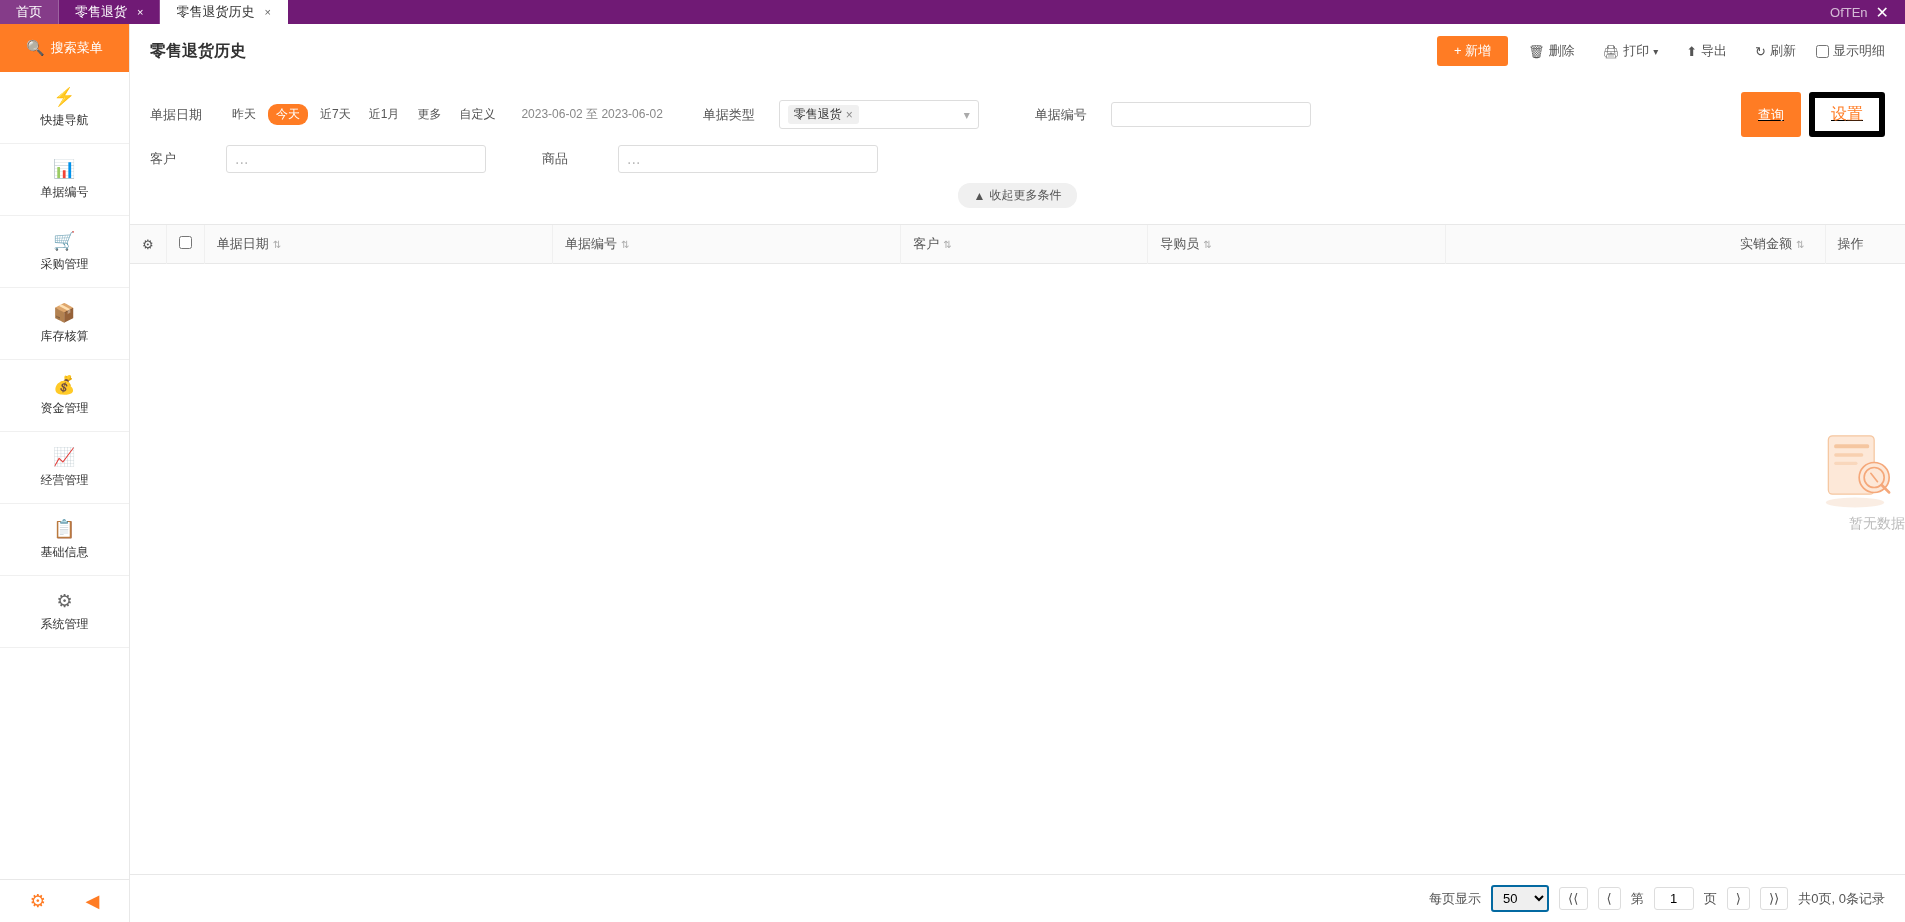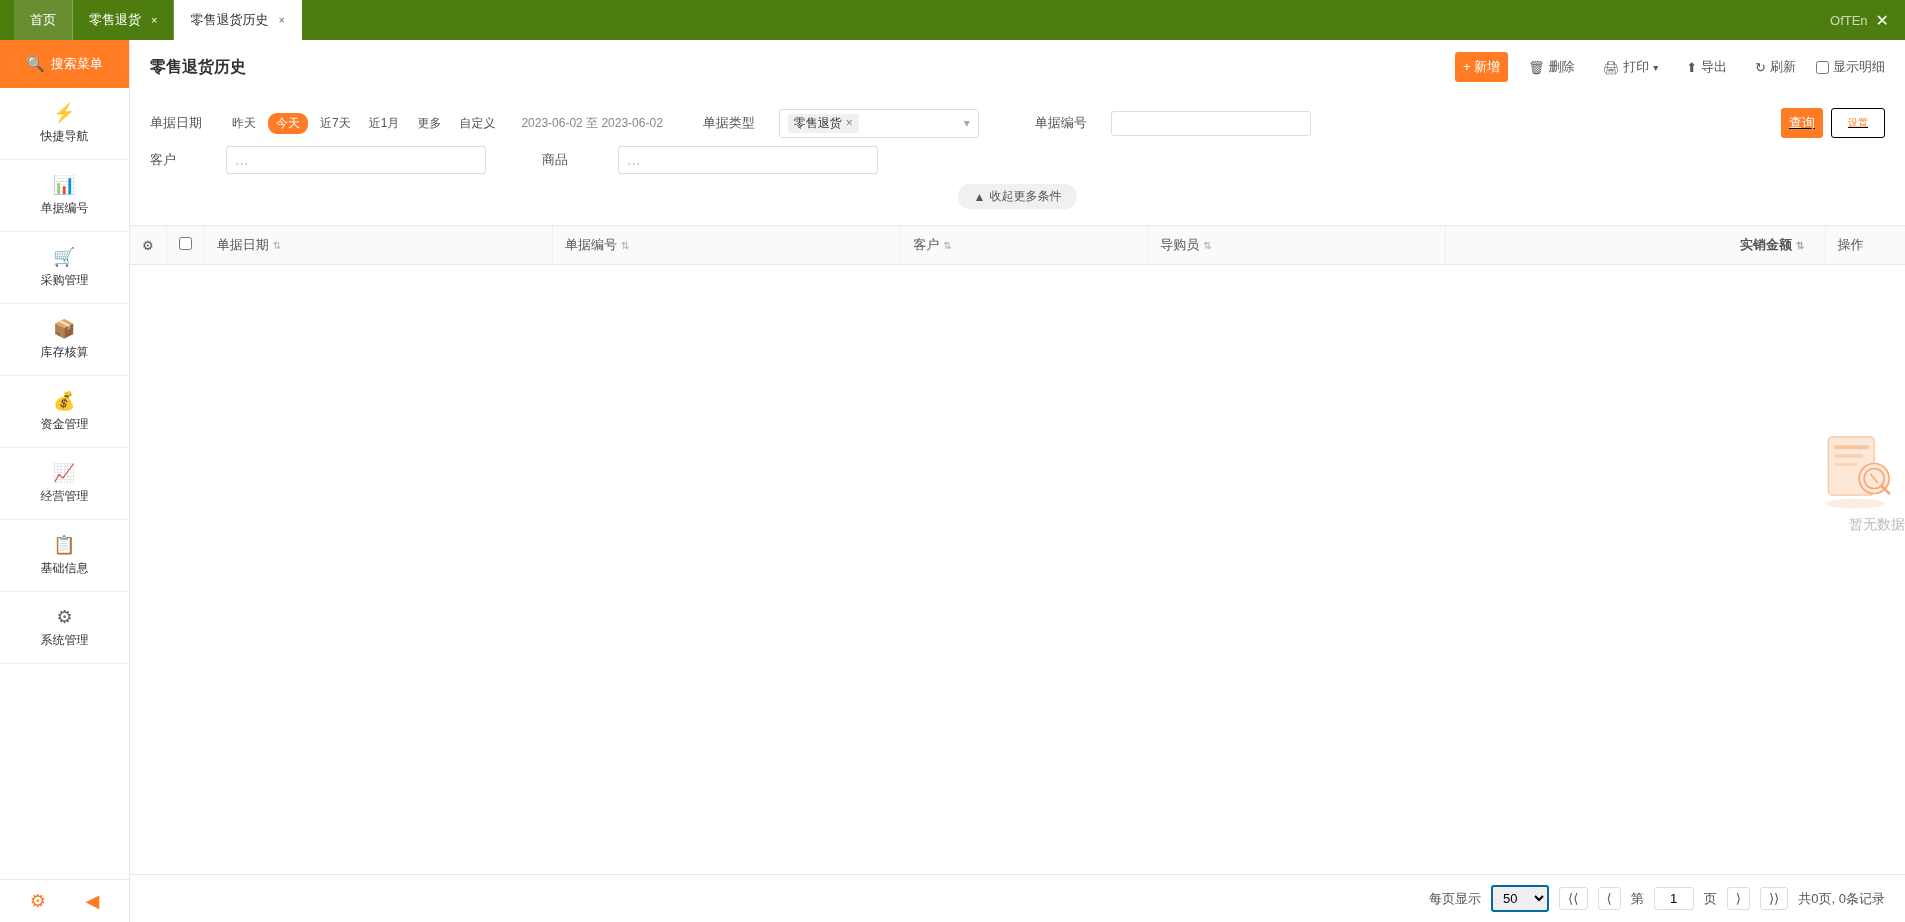--- a/index.html
+++ b/index.html
@@ -1,25 +1,24 @@
 <!DOCTYPE html>
 <html><head>
   <meta charset="utf-8">
   <style>
     * { box-sizing: border-box; margin: 0; padding: 0; font-family: "Microsoft YaHei", "PingFang SC", sans-serif; }
     body { width: 1905px; height: 922px; overflow: hidden; background: #f5f5f5; display: flex; flex-direction: column; }
 
     
     .top-bar {
-      height: 40px;
-      background: #4d7c0f;
+      height: 24px;
+      background: #701a75;
       display: flex;
       align-items: stretch;
       flex-shrink: 0;
-      padding-left: 14px;
     }
     .tab-item {
       display: flex;
       align-items: center;
       padding: 0 16px;
       font-size: 13px;
       color: #fff;
       cursor: pointer;
       gap: 6px;
       border-right: 1px solid rgba(255,255,255,0.2);
@@ -145,32 +144,32 @@
       font-size: 13px;
       color: #555;
       cursor: pointer;
       padding: 4px 8px;
       border-radius: 3px;
     }
     .btn-primary {
       background: #ff7c24;
       color: #fff;
       border: none;
-      padding: 6px 8px;
+      padding: 6px 17px;
       border-radius: 3px;
       font-size: 13px;
       cursor: pointer;
     }
     .btn-secondary {
       background: #fff;
       color: #ff7c24;
-      border: 1px solid #000000;
+      border: 6px solid #000000;
       padding: 6px 16px;
       border-radius: 3px;
-      font-size: 10px;
+      font-size: 16px;
       cursor: pointer;
     }
     .show-detail-cb { display: flex; align-items: center; gap: 4px; font-size: 13px; color: #555; }
 
     
     .filter-area {
       padding: 10px 0;
     }
     .filter-row {
       display: flex;
@@ -282,21 +281,21 @@
       color: #555;
       white-space: nowrap;
       border-right: 1px solid #f0f0f0;
     }
     thead th:last-child { border-right: none; }
     .th-inner { display: flex; align-items: center; gap: 4px; }
     .sort-icon { font-size: 10px; color: #aaa; }
     .th-settings { width: 36px; }
     .th-checkbox { width: 36px; text-align: center; }
     .th-actions { width: 80px; }
-    .th-amount { text-align: right; font-weight: bold; }
+    .th-amount { text-align: right; }
 
     
     .empty-state {
       flex: 1;
       display: flex;
       flex-direction: column;
       align-items: flex-end;
       justify-content: center;
       color: #bbb;
     }

